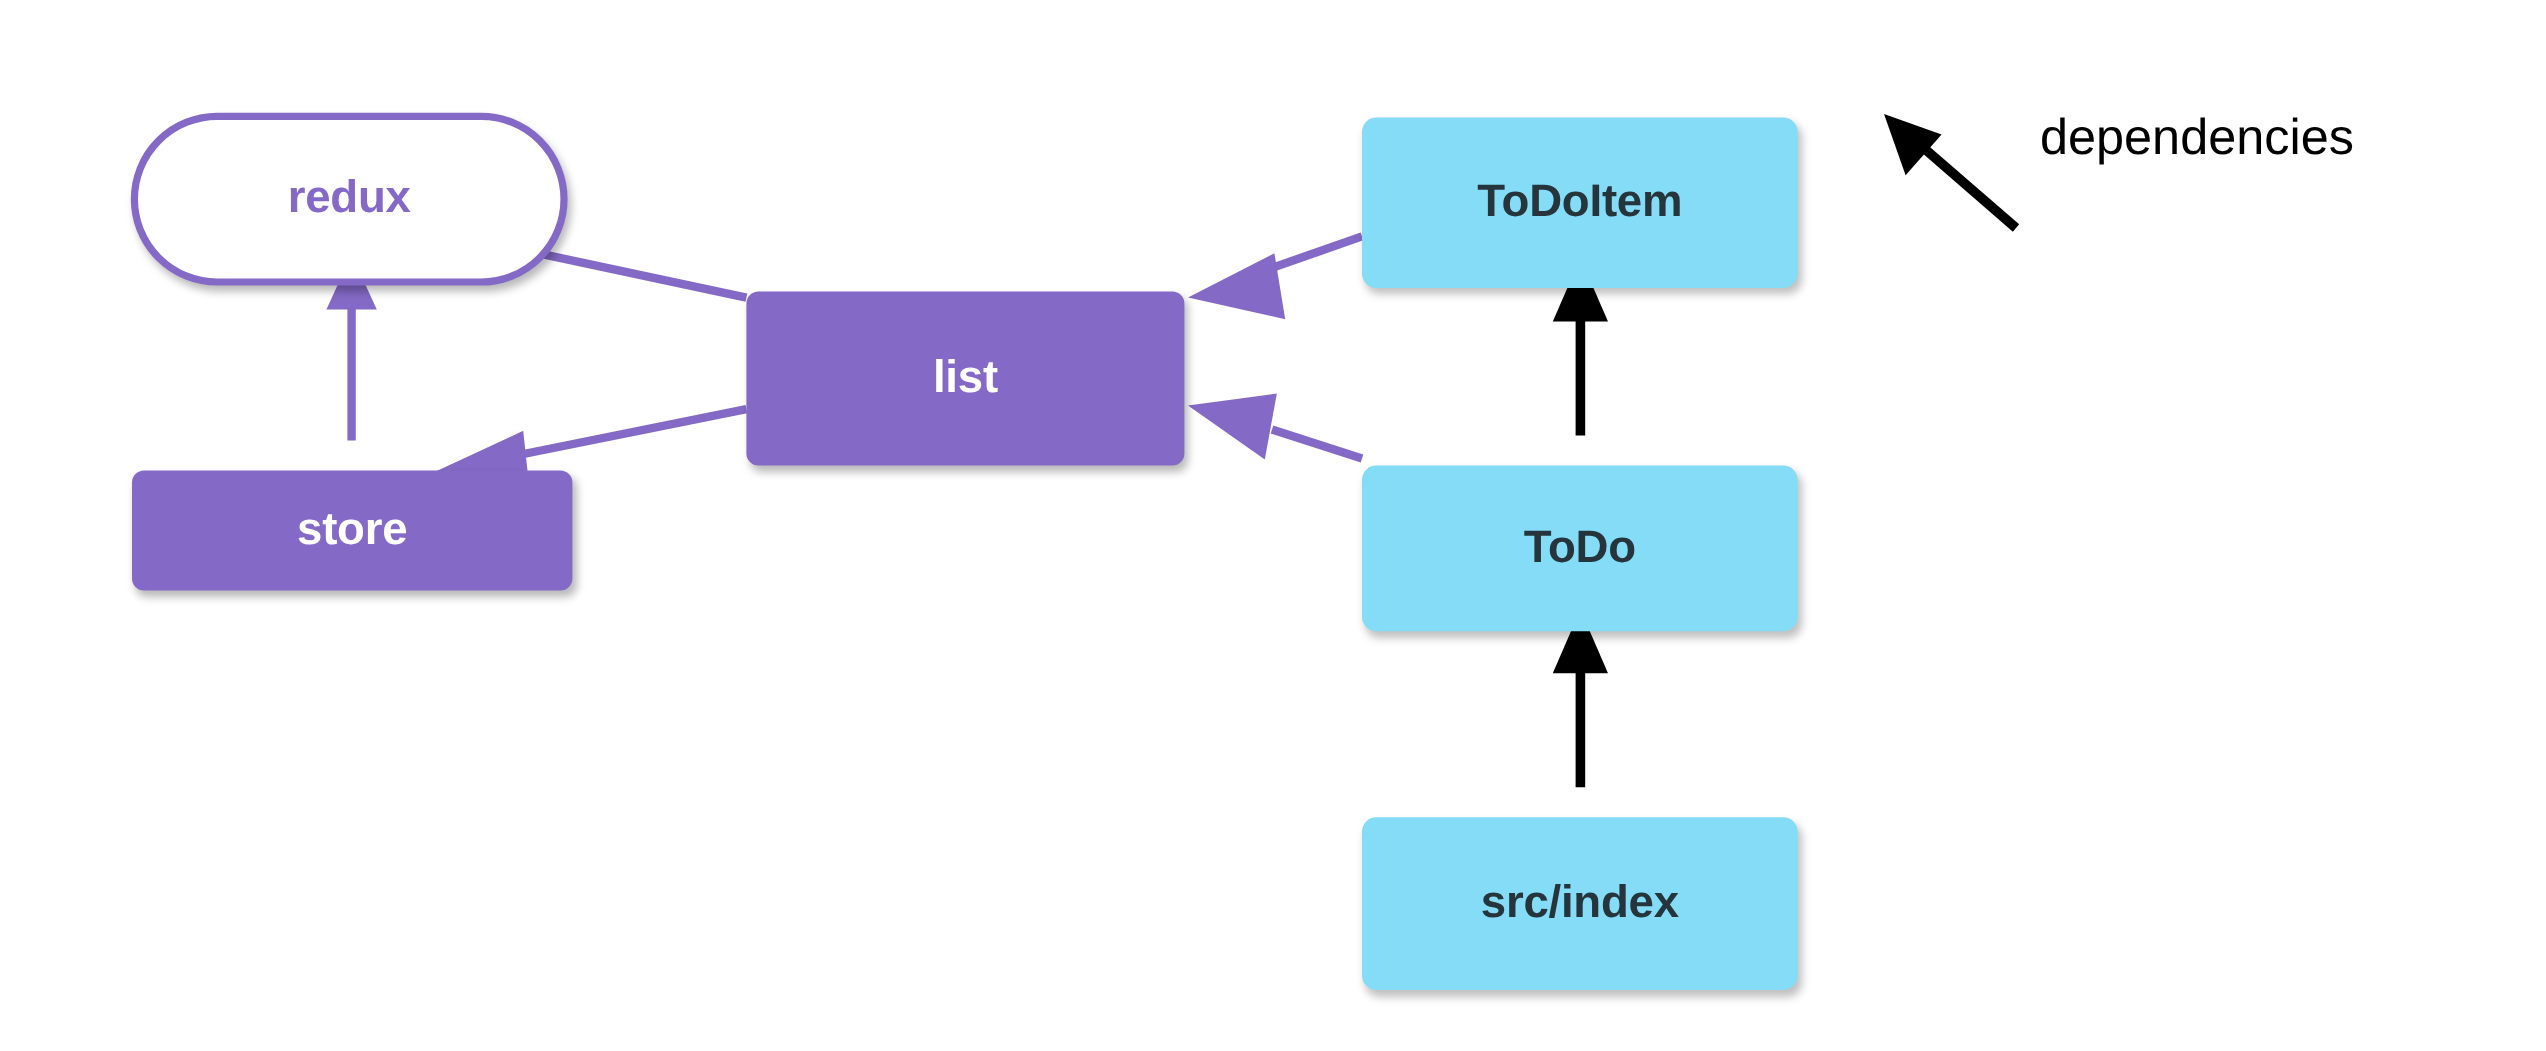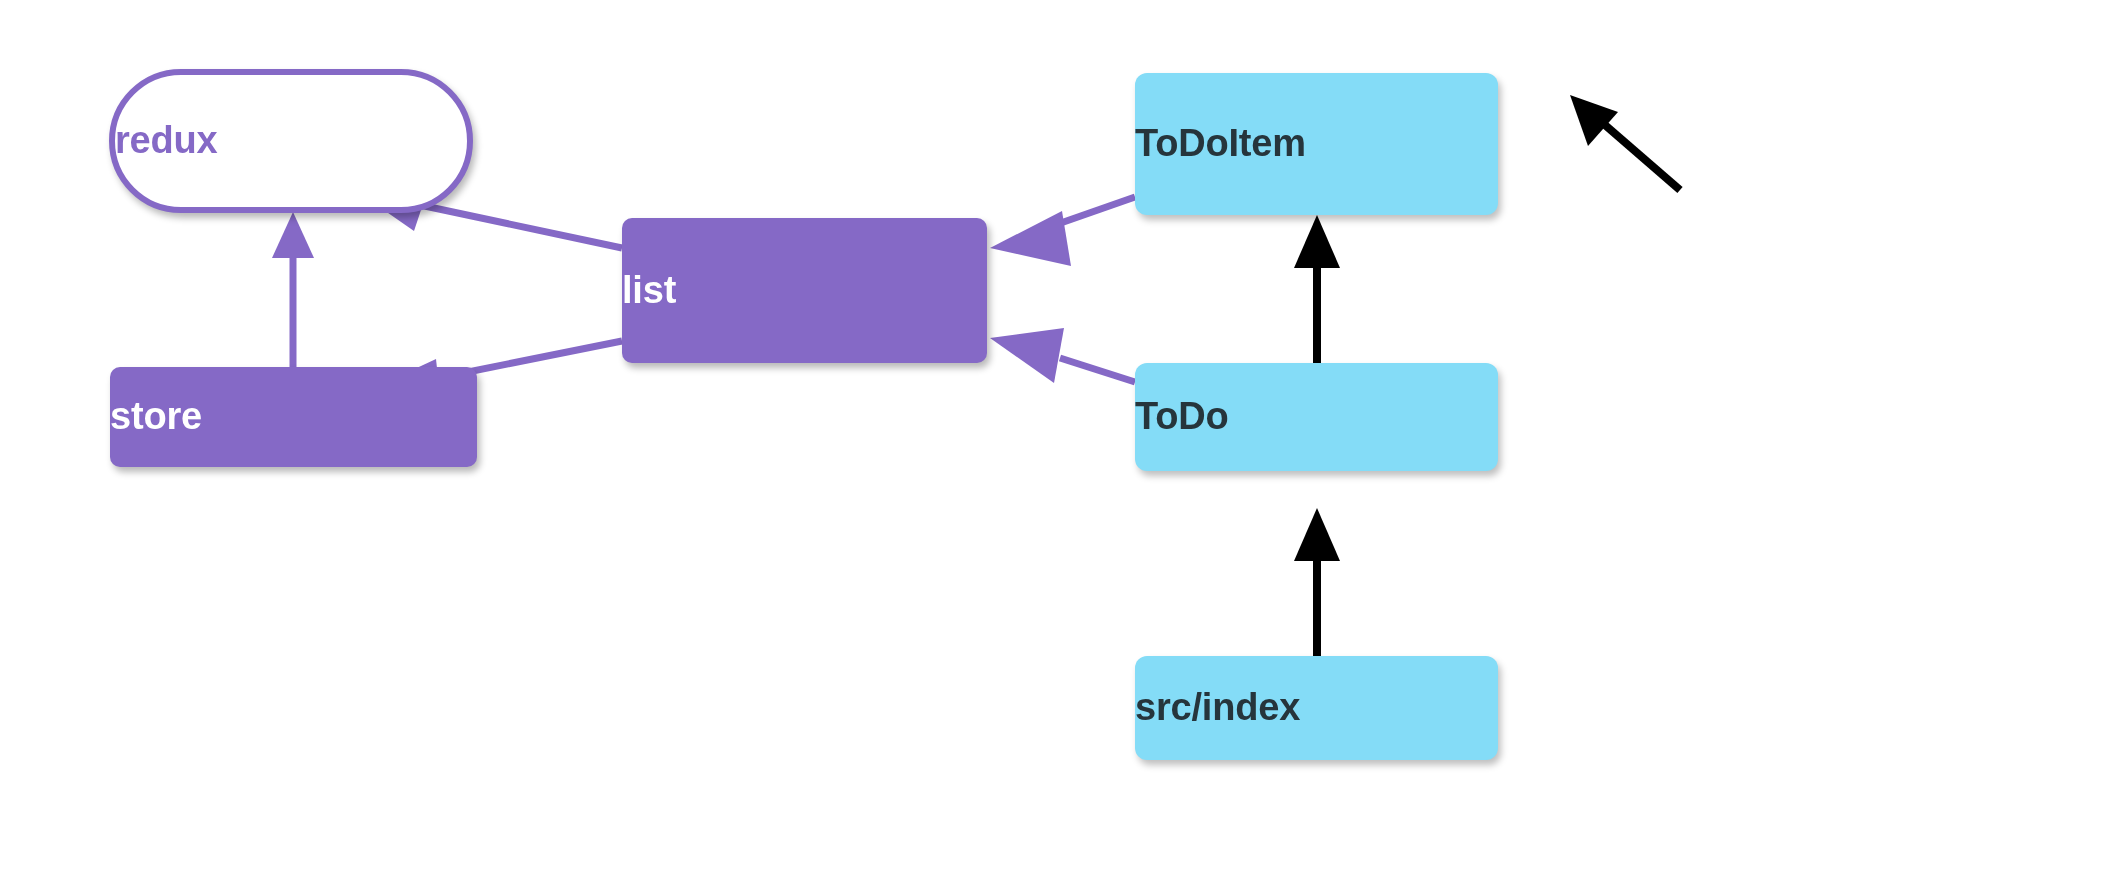--- a/index.html
+++ b/index.html
@@ -25,22 +25,23 @@
     top: 0;
     width: 2122px;
     height: 876px;
     pointer-events: none;
   }
   .node {
     position: absolute;
     box-sizing: border-box;
     display: flex;
     align-items: center;
-    justify-content: flex-start;
+    justify-content: center;
     text-align: center;
+    margin-top: 25px;
   }
   .node-label {
     font-weight: bold;
     letter-spacing: -0.2px;
     line-height: 1.1;
     white-space: nowrap;
   }
   
   .node.module {
     background: #8569c6;
@@ -143,29 +144,30 @@
   </div>
 
   <div class="node source" style="left:1135px; top:73px; width:363px; height:142px;">
     <span class="node-label" style="font-size:38px;">ToDoItem</span>
   </div>
 
   <div class="node module" style="left:622px; top:218px; width:365px; height:145px;">
     <span class="node-label" style="font-size:38px;">list</span>
   </div>
 
-  <div class="node source" style="left:1135px; top:363px; width:363px; height:108px;">
+  <div class="node source" style="left:1135px; top:363px; width:363px; height:138px;">
     <span class="node-label" style="font-size:38px;">ToDo</span>
   </div>
 
-  <div class="node source" style="left:1135px; top:656px; width:363px; height:104px;">
+  <div class="node source" style="left:1135px; top:656px; width:363px; height:144px;">
     <span class="node-label" style="font-size:38px;">src/index</span>
   </div>
 
   <svg id="annotation-arrow" viewBox="0 0 130 110" xmlns="http://www.w3.org/2000/svg">
     <line x1="120" y1="100" x2="30" y2="22" stroke="#000000" stroke-width="8"></line>
     <polygon points="10,5 58,22 28,56" fill="#000000"></polygon>
   </svg>
 
   <div id="annotation">
+    <div>dependencies</div>
   </div>
 
 </div>
 
 </body></html>

